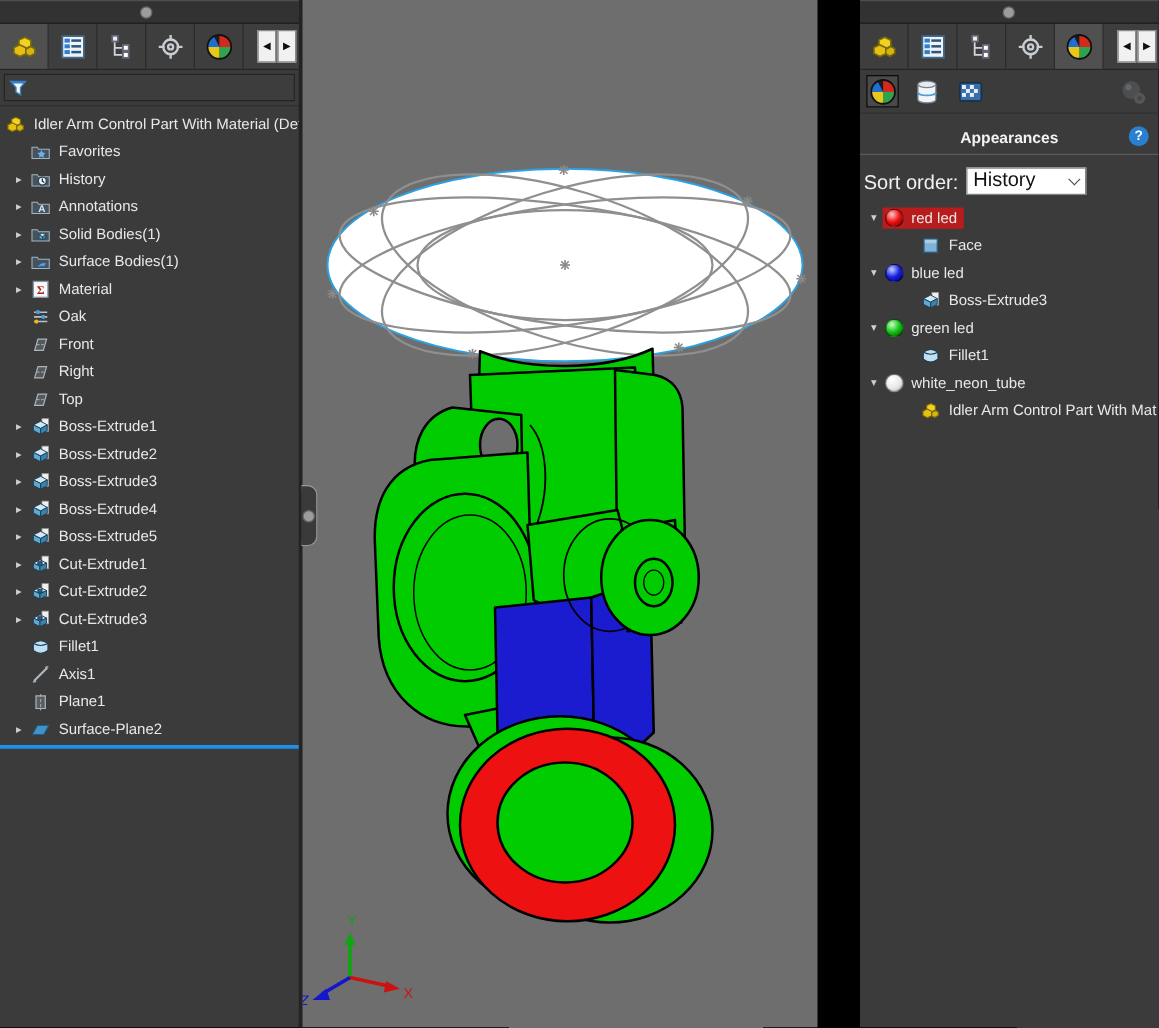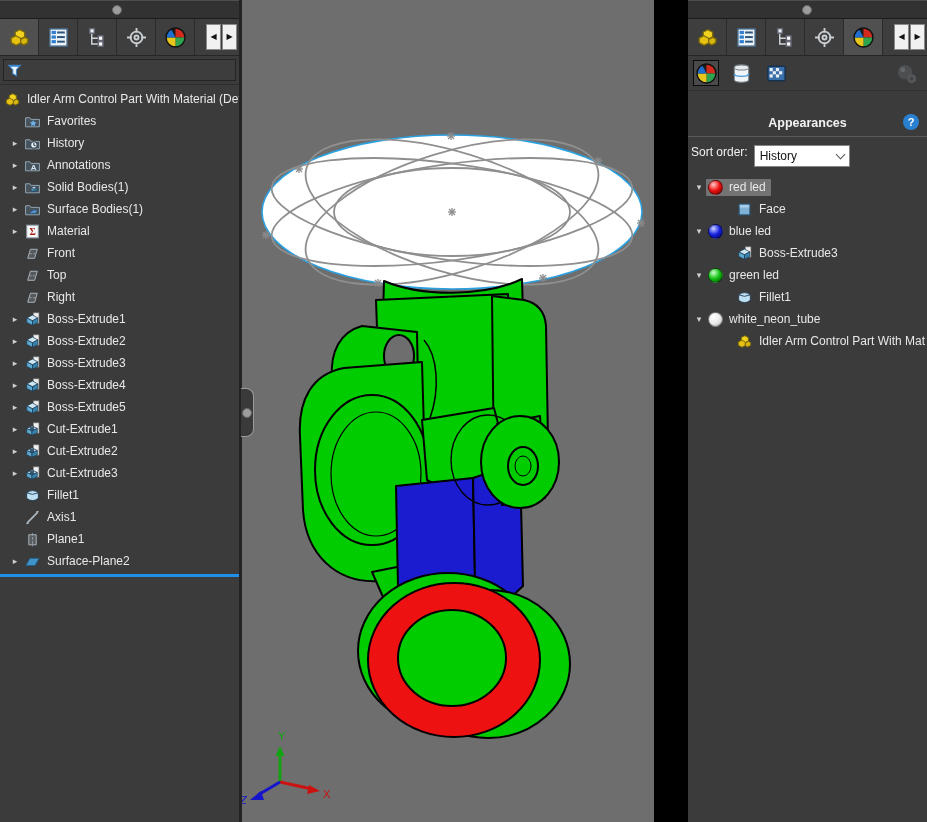--- a/index.html
+++ b/index.html
@@ -30,34 +30,34 @@
   .sph-white{background:radial-gradient(circle at 35% 28%,#ffffff,#e9e9e9 55%,#a9a9a9 96%)}
 
   .filter-row{height:24px;display:flex;align-items:center;padding:2px 3px;border-bottom:1px solid #2e2e2e}
   .filter-box{flex:1;height:20px;border:1px solid #242424;background:#3d3d3d;display:flex;align-items:center;padding-left:2px}
 
   .tree{padding-top:3px;font-size:12px;color:#e8e8e8}
   .trow{height:22px;display:flex;align-items:center;white-space:nowrap;overflow:hidden}
   .arrow{width:14px;flex:none;text-align:center;color:#cfcfcf;font-size:9px}
   .sp2{width:2px;flex:none}.sp8{width:8px;flex:none}.sp4{width:4px;flex:none}.sp46{width:46px;flex:none}
   .selwrap{display:flex;align-items:center;padding:1px 5px 1px 2px;border-radius:1px}
-  .selwrap.sel{background:#737373}
+  .selwrap.sel{background:#b91c1c}
   .tlabel{flex:none}
   .rollback{height:3px;background:#1f8fe8;margin-top:2px}
 
   .rtools{height:34px;display:flex;align-items:center;gap:9px;padding-left:5px;border-bottom:1px solid #303030}
   .toolbtn{width:26px;height:26px;display:flex;align-items:center;justify-content:center;box-sizing:border-box}
   .toolbtn.active{border:1px solid #0b0b0b;background:#4a4a4a}
   .toolbtn.disabled{opacity:.5;margin-left:auto;margin-right:8px}
 
-  .apphead{position:relative;height:26px;margin-top:19px;display:flex;align-items:center;justify-content:center;
+  .apphead{position:relative;height:26px;margin-top:6px;display:flex;align-items:center;justify-content:center;
            color:#f2f2f2;font-weight:bold;font-size:12.5px;border-bottom:1px solid #5a5a5a}
   .help{position:absolute;right:8px;top:4px;width:16px;height:16px;border-radius:50%;background:#2a80d0;color:#fff;
         font-weight:bold;font-size:11px;display:flex;align-items:center;justify-content:center}
-  .sortrow{display:flex;align-items:flex-start;height:24px;margin:8px 0 4px 3px;color:#f0f0f0;font-size:12px}
+  .sortrow{display:flex;align-items:flex-end;height:24px;margin:8px 0 4px 3px;color:#f0f0f0;font-size:16px}
   .sortbox{width:96px;height:22px;background:#fff;border:1px solid #858585;display:flex;align-items:center;
            padding:0 5px;color:#111;margin-left:6px;box-sizing:border-box}
   .chev{margin-left:auto;width:6px;height:6px;border-right:1.6px solid #555;border-bottom:1.6px solid #555;
         transform:rotate(45deg);margin-top:-3px}
 
   #collapse-tab{position:absolute;left:-1px;top:388px;width:12px;height:47px;background:#3a3a3a;
                 border:1px solid #9a9a9a;border-left:none;border-radius:0 8px 8px 0}
   #collapse-tab .grip{left:1px;top:19px}
 </style>
 </head>
@@ -238,51 +238,68 @@
           </span>
           <span class="tlabel">Material</span>
         </span>
       </div>
       <div class="trow">
         <span class="sp8"></span>
         <span class="arrow"></span>
         <span class="selwrap">
           <span class="ticon t16">
             <svg viewBox="0 0 16 16">
+              <g stroke="#b9c2ca" stroke-width="1.2">
+                <path d="M3 4.5h10M3 8h10M3 11.5h10"></path>
+              </g>
+              <circle cx="6" cy="4.5" r="1.6" fill="#4f9dd8"></circle>
+              <circle cx="10" cy="8" r="1.6" fill="#4f9dd8"></circle>
+              <circle cx="4.8" cy="11.5" r="1.6" fill="#e8b818"></circle>
+            </svg>
+          </span>
+          <span class="tlabel">Oak</span>
+        </span>
+      </div>
+      <div class="trow">
+        <span class="sp8"></span>
+        <span class="arrow"></span>
+        <span class="selwrap">
+          <span class="ticon t16">
+            <svg viewBox="0 0 16 16">
               <path d="M3.5 12.5 6 4h6.5L10 12.5Z" fill="#b8c4cc" fill-opacity=".22" stroke="#aab6be" stroke-width=".9"></path>
               <path d="M5.2 8.2h6" stroke="#aab6be" stroke-width=".7" stroke-dasharray="2 1.2"></path>
             </svg>
           </span>
           <span class="tlabel">Front</span>
         </span>
       </div>
       <div class="trow">
         <span class="sp8"></span>
         <span class="arrow"></span>
         <span class="selwrap">
           <span class="ticon t16">
             <svg viewBox="0 0 16 16">
               <path d="M3.5 12.5 6 4h6.5L10 12.5Z" fill="#b8c4cc" fill-opacity=".22" stroke="#aab6be" stroke-width=".9"></path>
               <path d="M5.2 8.2h6" stroke="#aab6be" stroke-width=".7" stroke-dasharray="2 1.2"></path>
             </svg>
           </span>
-          <span class="tlabel">Top</span>
+          <span class="tlabel">Right</span>
         </span>
       </div>
       <div class="trow">
         <span class="sp8"></span>
         <span class="arrow"></span>
         <span class="selwrap">
           <span class="ticon t16">
             <svg viewBox="0 0 16 16">
               <path d="M3.5 12.5 6 4h6.5L10 12.5Z" fill="#b8c4cc" fill-opacity=".22" stroke="#aab6be" stroke-width=".9"></path>
               <path d="M5.2 8.2h6" stroke="#aab6be" stroke-width=".7" stroke-dasharray="2 1.2"></path>
             </svg>
           </span>
-          <span class="tlabel">Right</span>
+          <span class="tlabel">Top</span>
         </span>
       </div>
       <div class="trow">
         <span class="sp8"></span>
         <span class="arrow">▸</span>
         <span class="selwrap">
           <span class="ticon t16">
             <svg viewBox="0 0 16 16">
               <rect x="9" y="1.8" width="5" height="9.5" fill="#f0f0f0" stroke="#999" stroke-width=".6"></rect>
               <g stroke="#1e3a50" stroke-width=".7" stroke-linejoin="round">

